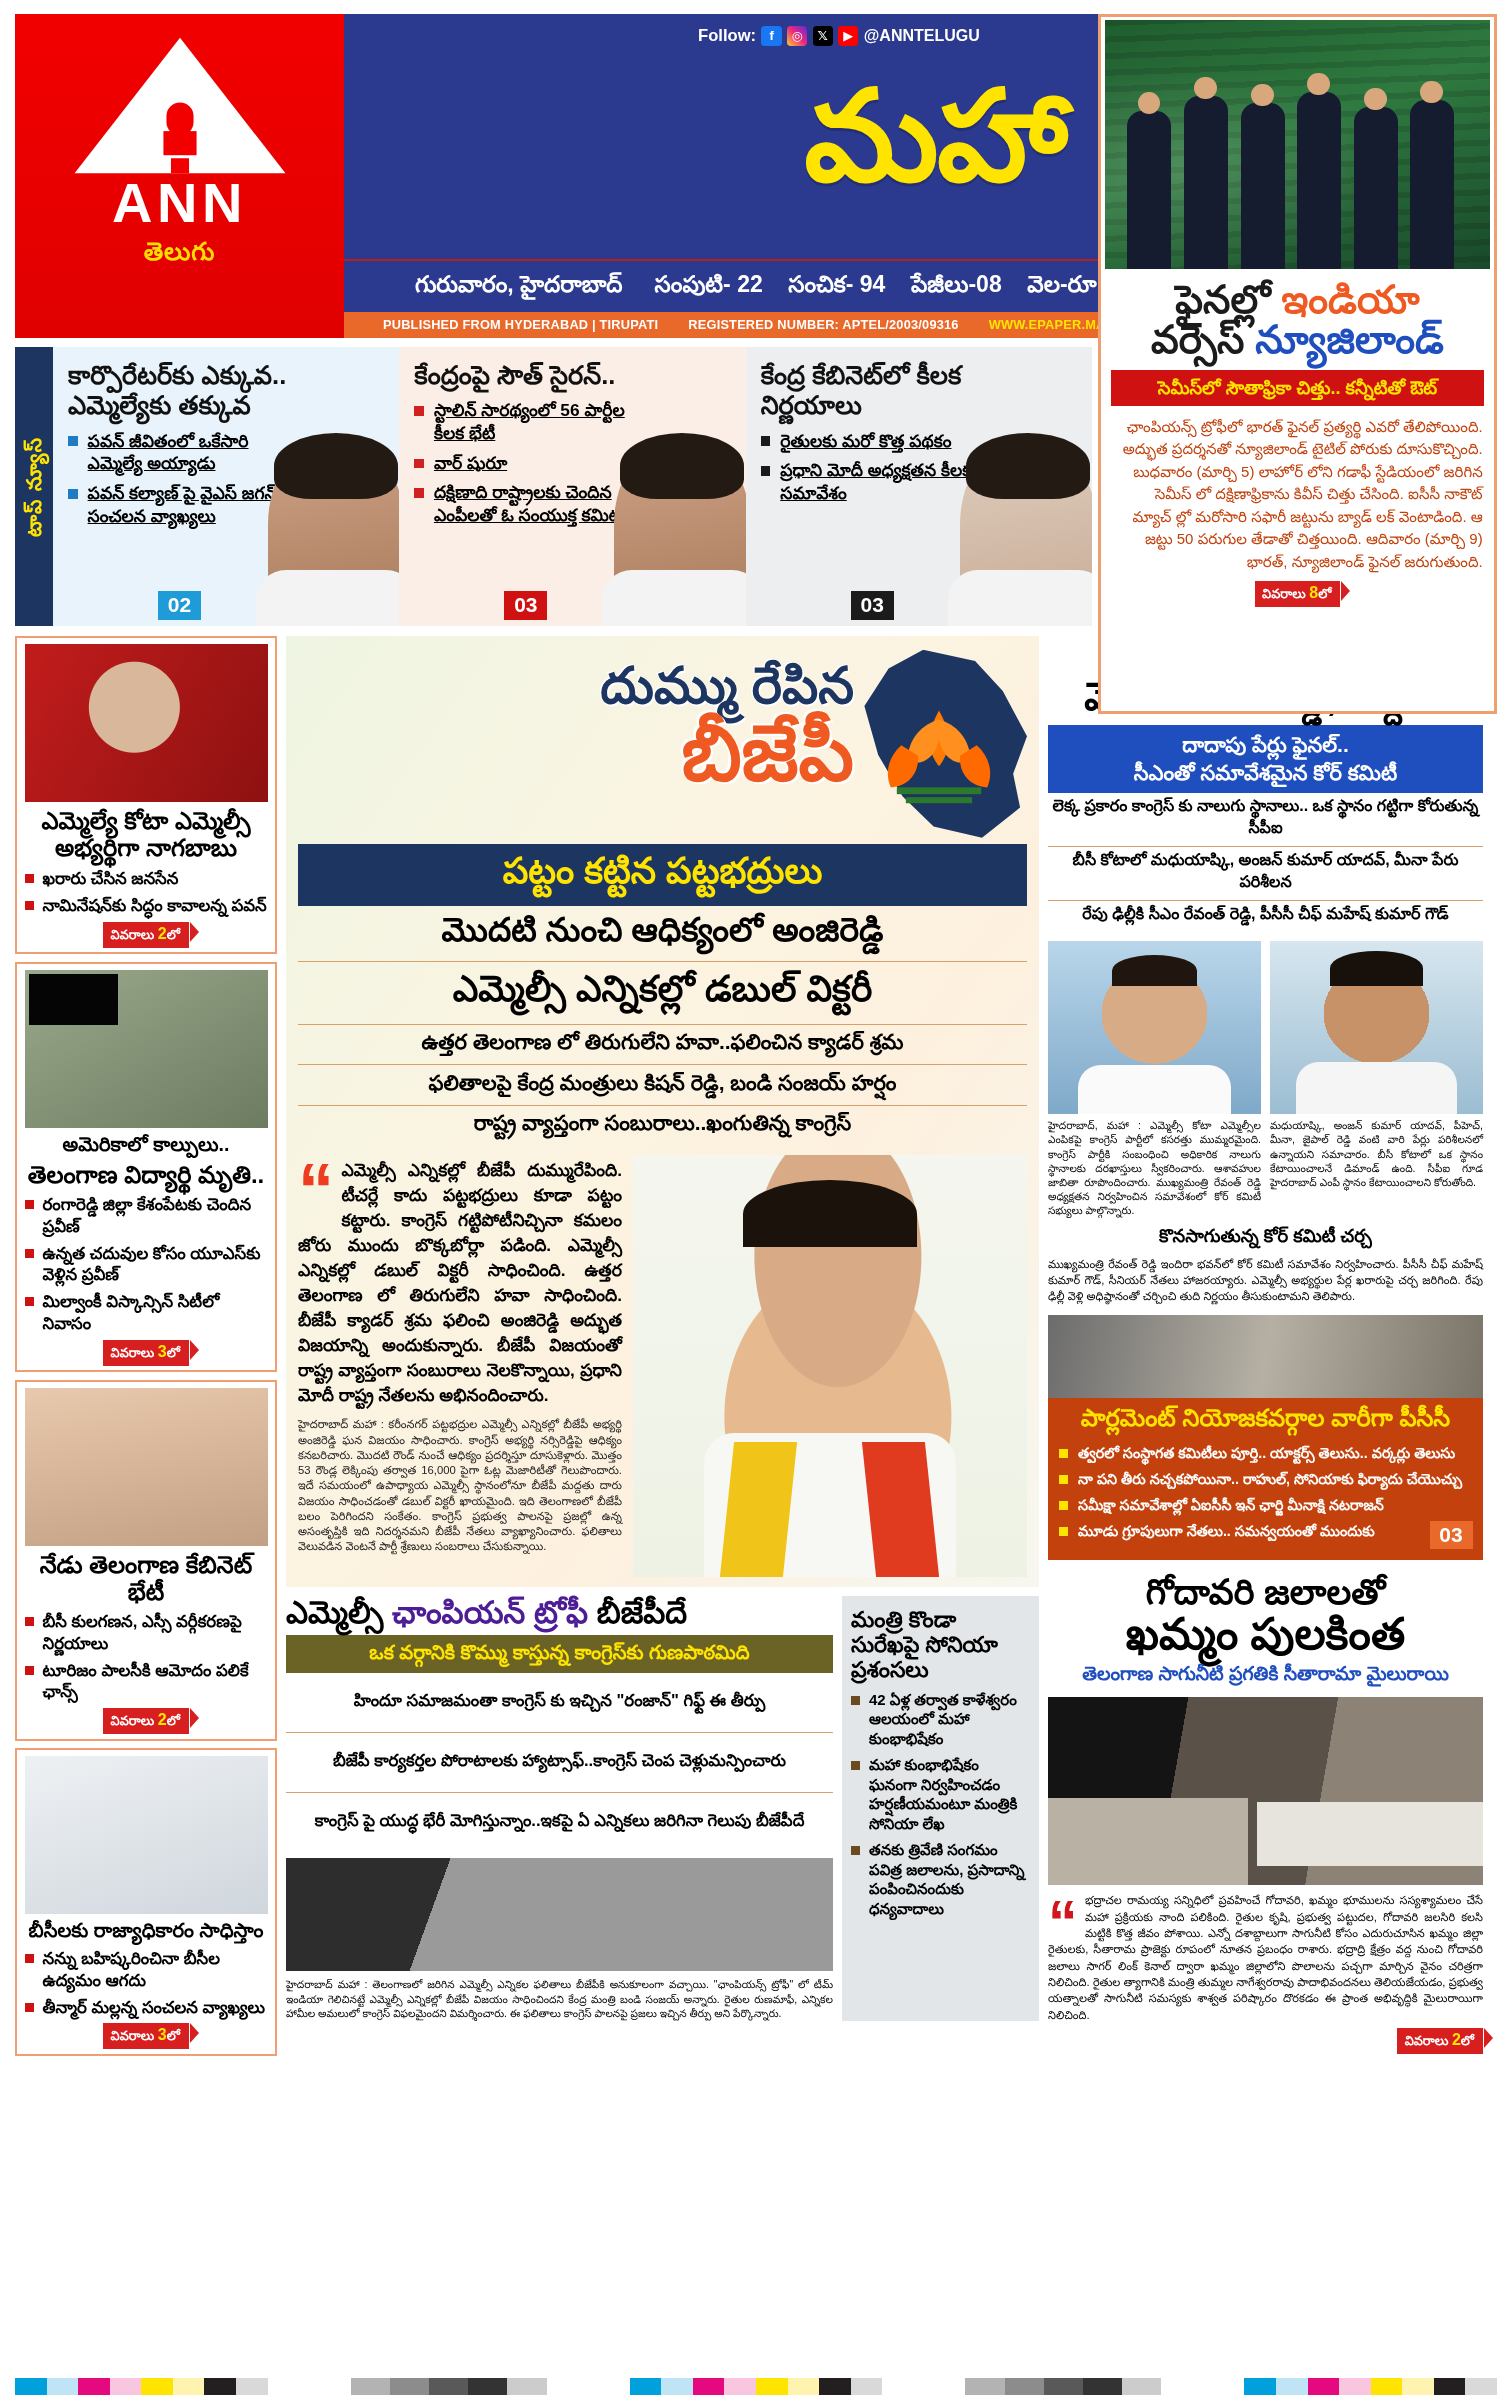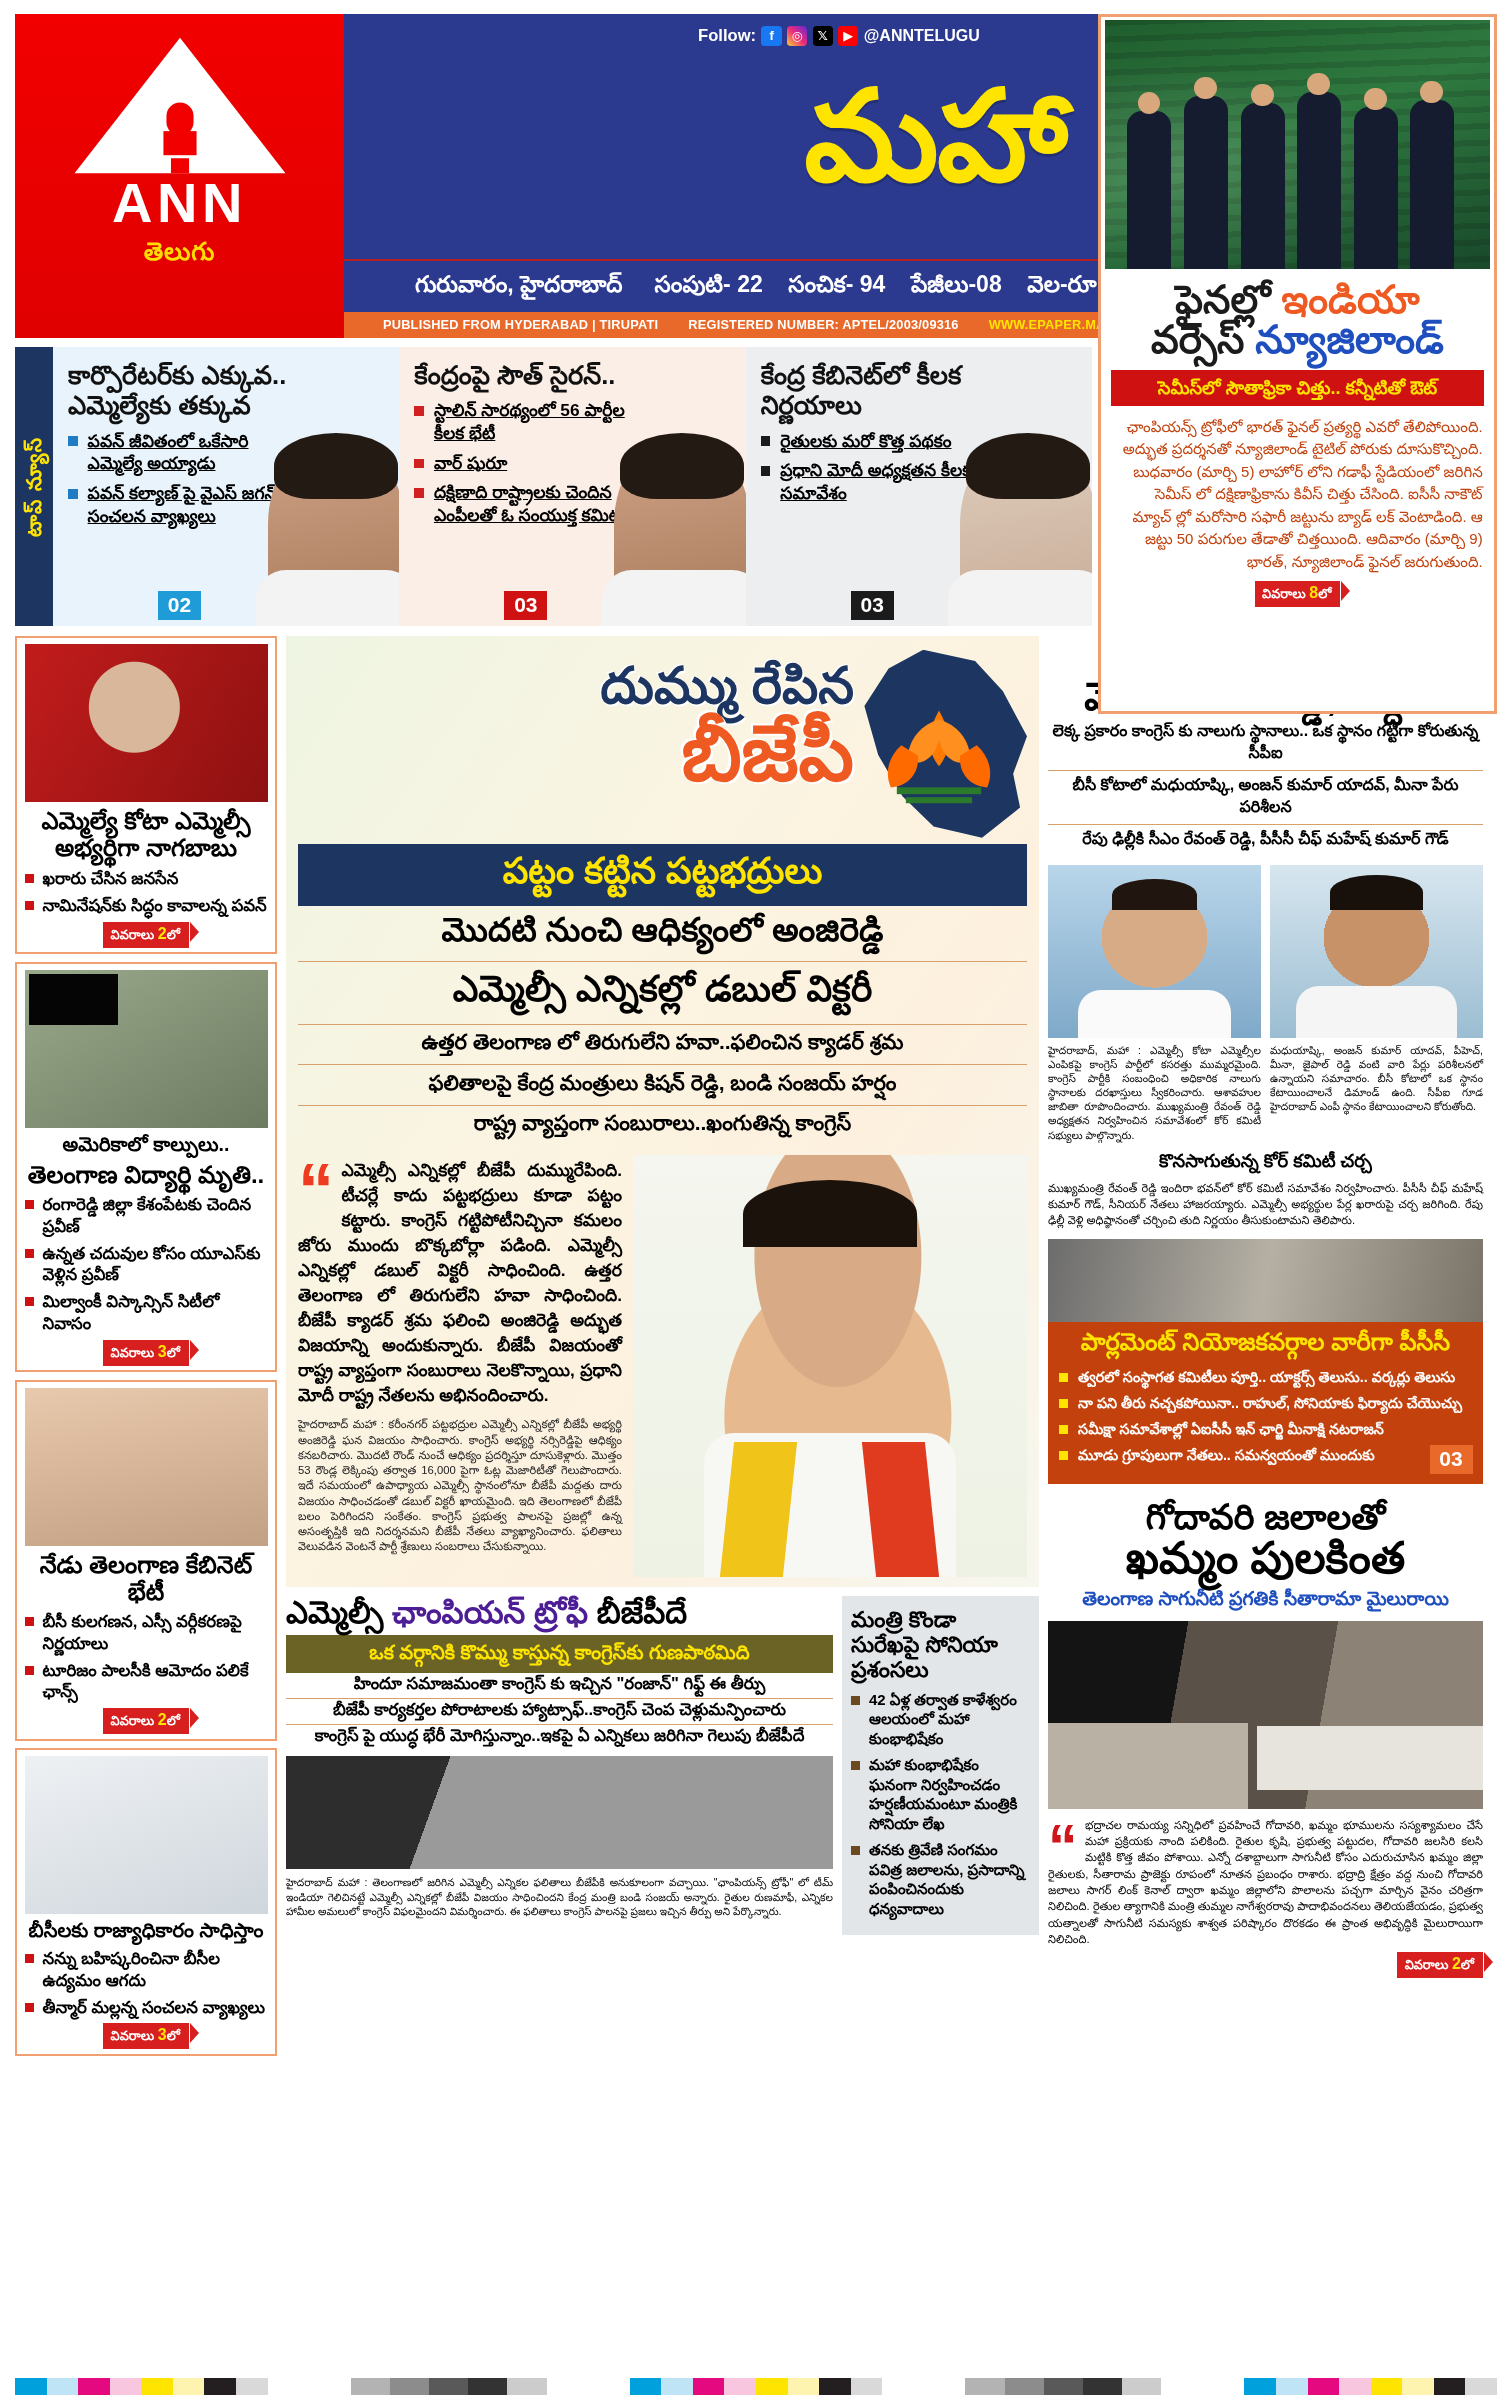--- a/index.html
+++ b/index.html
@@ -142,21 +142,21 @@
   .hero-text p { font-size:17.3px; line-height:1.45; font-weight:600; text-align:justify; }
   .bigquote { color:#ef3b1f; font-size:72px; font-weight:900; line-height:.55; float:left; margin:12px 7.5px 0 0; }
   .hero-caption { font-size:11.3px; line-height:1.35; margin-top:9px; text-align:justify; color:#222; }
   .leader-photo { flex:1; min-height:422px; position:relative; }
 
   .mid-bottom { display:flex; gap:9px; margin-top:9px; }
   .mb-left { flex:1; }
   .mb-title { font-size:31px; font-weight:900; line-height:1.1; }
   .mb-title .red { color:#4c1d95; }
   .band-olive { background:#6b6326; color:#ffe400; font-weight:800; font-size:19.6px; text-align:center; padding:5.3px 4.5px; margin-top:5.3px;}
-  .mb-lines div { font-size:16.6px; font-weight:600; text-align:center; padding:1px 0; border-bottom:1.5px solid #d8a06a; }
+  .mb-lines div { font-size:16.6px; font-weight:600; text-align:center; padding:18px 0; border-bottom:1.5px solid #d8a06a; }
   .mb-lines div:last-child { border-bottom:none; }
   .mb-photo { height:113px; background:#b9b9b9; margin-top:6px; position:relative; overflow:hidden; }
   .mb-body { font-size:10.5px; line-height:1.4; margin-top:6px; text-align:justify; }
 
   .mb-right { width:197px; background:#e3e6e9; padding:10.5px 9px; }
   .mb-right h4 { font-size:22px; font-weight:800; line-height:1.15; }
   .mb-right ul { list-style:none; margin-top:7.5px; }
   .mb-right li { font-size:15px; line-height:1.3; margin-bottom:6.8px; padding-left:18px; position:relative; font-weight:600;}
   .mb-right li::before { content:''; position:absolute; left:0; top:6px; width:9px;height:9px;background:#6b4a22;}
 
@@ -444,20 +444,24 @@
             <li>మహా కుంభాభిషేకం ఘనంగా నిర్వహించడం హర్షణీయమంటూ మంత్రికి సోనియా లేఖ</li>
             <li>తనకు త్రివేణి సంగమం పవిత్ర జలాలను, ప్రసాదాన్ని పంపించినందుకు ధన్యవాదాలు</li>
           </ul>
         </div>
       </div>
     </div>
 
     <div class="col-right">
       <div class="rh1">ఎమ్మెల్సీలుగా</div>
       <div class="rh2">వేం నరేందర్ రెడ్డి, అద్దంకి</div>
+      <div class="band-royal">
+        <div>దాదాపు పేర్లు ఫైనల్..</div>
+        <div>సీఎంతో సమావేశమైన కోర్ కమిటీ</div>
+      </div>
       <div class="rlines">
         <div>లెక్క ప్రకారం కాంగ్రెస్ కు నాలుగు స్థానాలు.. ఒక స్థానం గట్టిగా కోరుతున్న సీపీఐ</div>
         <div>బీసీ కోటాలో మధుయాష్కి, అంజన్ కుమార్ యాదవ్, మీనా పేరు పరిశీలన</div>
         <div>రేపు ఢిల్లీకి సీఎం రేవంత్ రెడ్డి, పీసీసీ చీఫ్ మహేష్ కుమార్ గౌడ్</div>
       </div>
 
       <div class="two-photos">
         <div class="tp">
           <div class="ph" style="background:radial-gradient(ellipse at 50% 42%, #d7ab86 0 53px, transparent 53px), linear-gradient(180deg,#b9d6ea,#7fa9c9)">
             <div style="position:absolute;left:30%;top:8%;width:40%;height:18%;background:#20160f;border-radius:50% 50% 0 0"></div>

